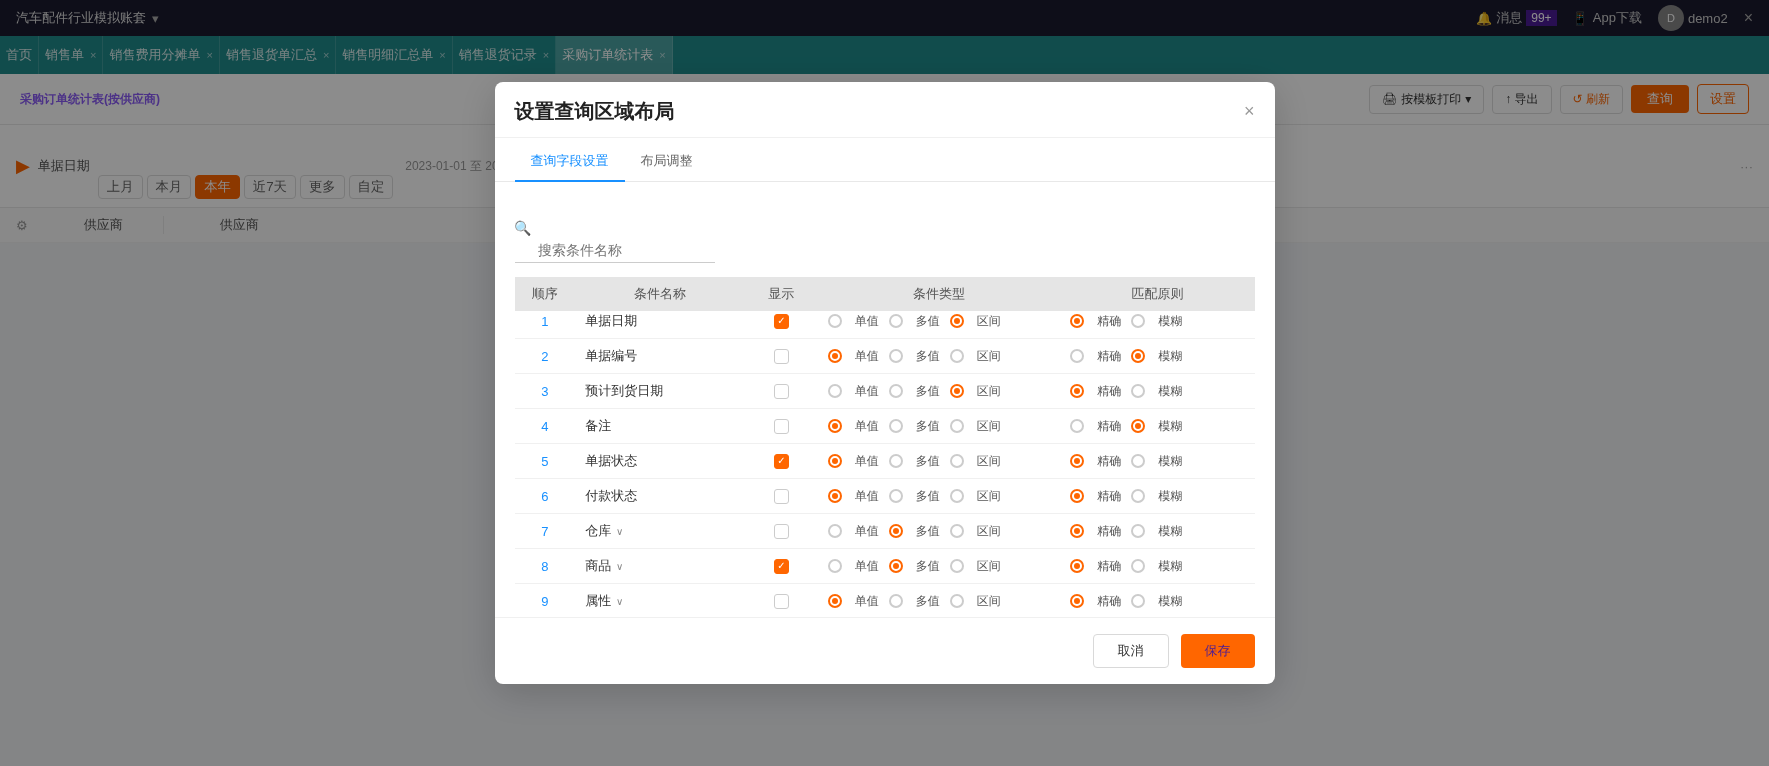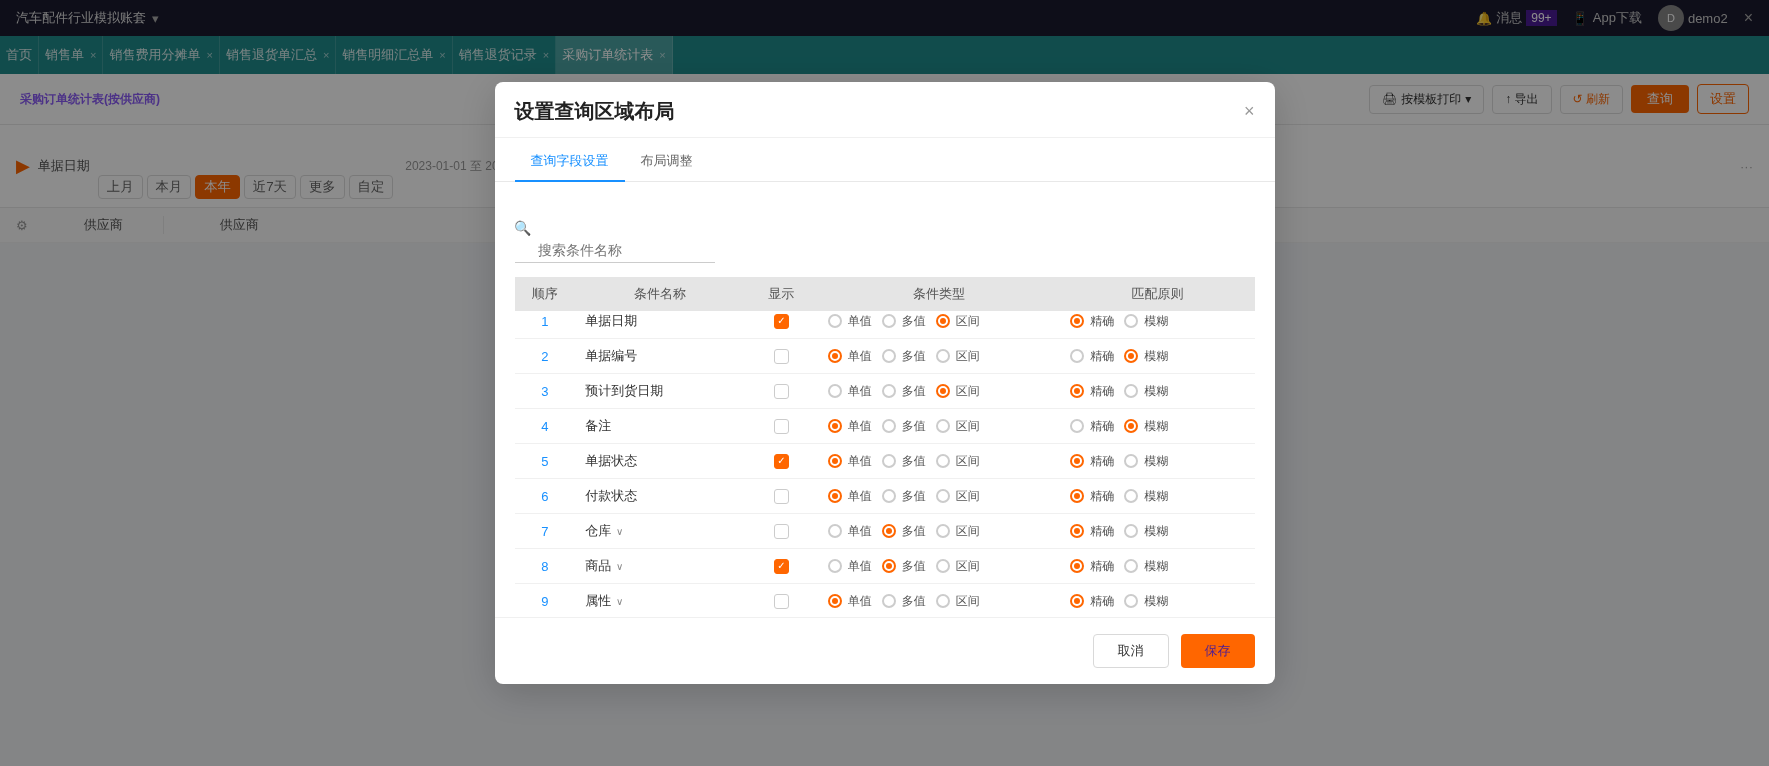--- a/index.html
+++ b/index.html
@@ -167,21 +167,21 @@
       vertical-align: middle;
     }
     .col-order { width: 50px; text-align: center; }
     .col-name { width: 140px; }
     .col-show { width: 60px; text-align: center; }
     .col-type { width: 200px; }
     .col-match { width: 160px; }
 
     
     .radio-group { display: flex; gap: 10px; align-items: center; flex-wrap: nowrap; }
-    .radio-item { display: flex; align-items: center; gap: 6px; cursor: pointer; white-space: nowrap; }
+    .radio-item { display: flex; align-items: center; gap: 13px; cursor: pointer; white-space: nowrap; }
     .radio-circle {
       width: 14px; height: 14px; border-radius: 50%; border: 2px solid #ccc;
       display: inline-flex; align-items: center; justify-content: center;
       flex-shrink: 0;
     }
     .radio-circle.checked { border-color: #f60; background: #fff; }
     .radio-circle.checked::after { content: ''; width: 6px; height: 6px; border-radius: 50%; background: #f60; }
     .radio-label { font-size: 12px; color: #555; }
 
     

